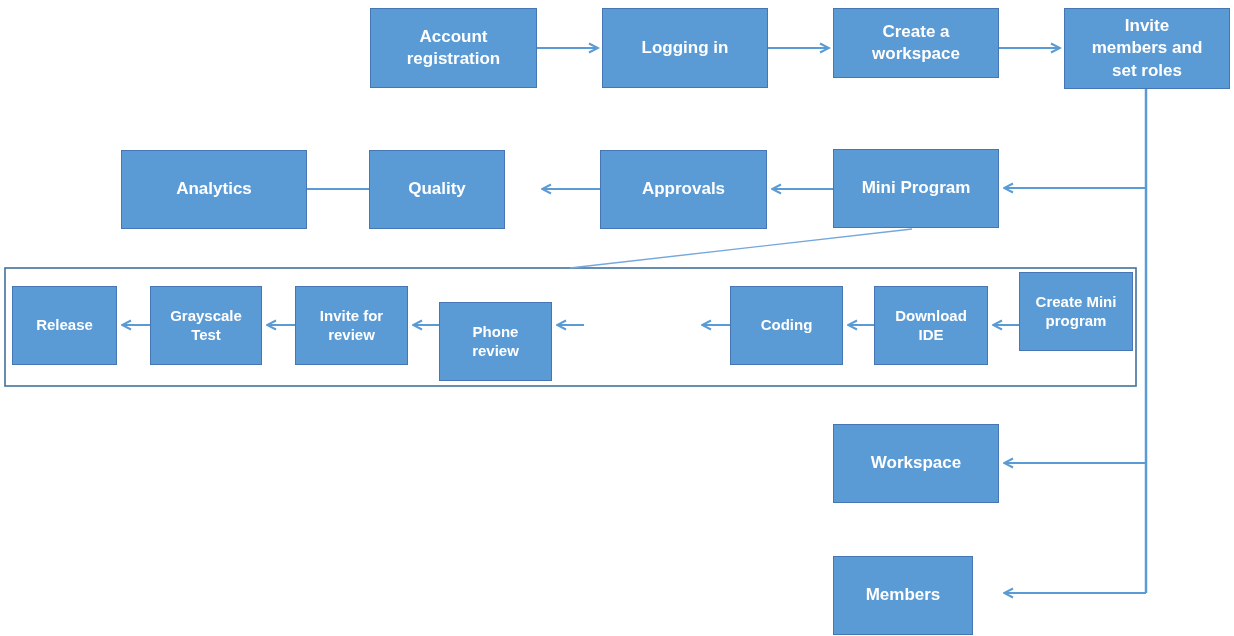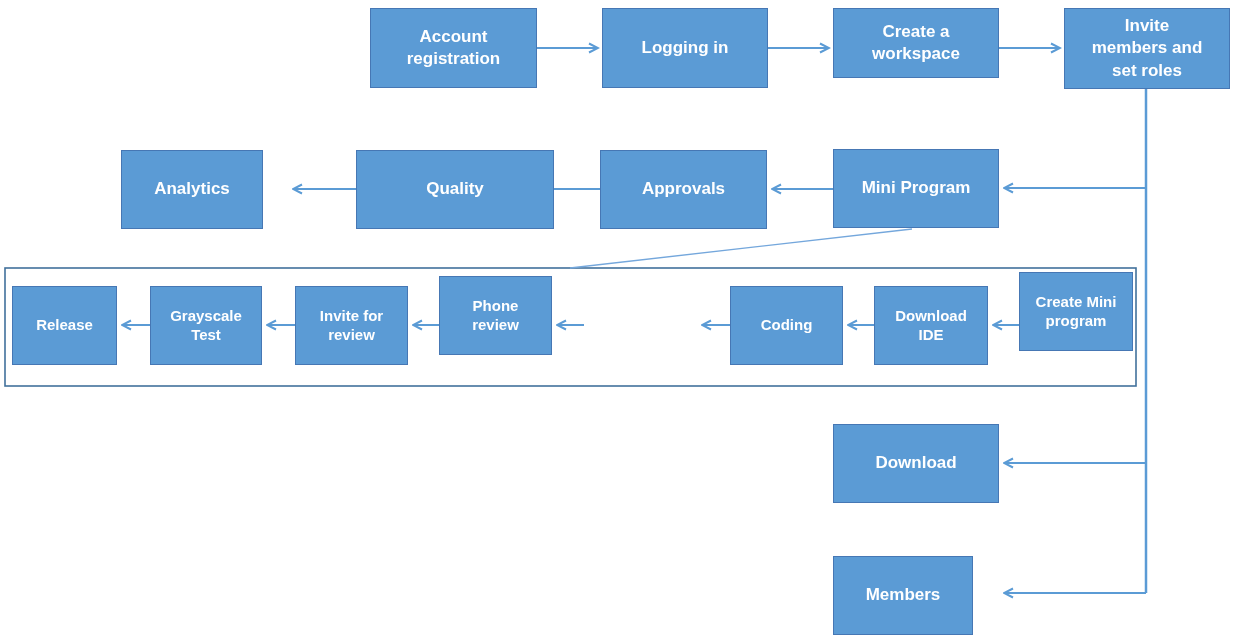--- a/index.html
+++ b/index.html
@@ -87,55 +87,55 @@
   <div class="node" style="left:602px;top:8px;width:166px;height:80px">
     <span>Logging in</span>
   </div>
   <div class="node" style="left:833px;top:8px;width:166px;height:70px">
     <span style="max-width:130px">Create a workspace</span>
   </div>
   <div class="node" style="left:1064px;top:8px;width:166px;height:81px">
     <span style="max-width:118px">Invite members and set roles</span>
   </div>
 
-  <div class="node" style="left:121px;top:150px;width:142px;height:79px">
+  <div class="node" style="left:121px;top:150px;width:186px;height:79px">
     <span>Analytics</span>
   </div>
-  <div class="node" style="left:356px;top:150px;width:198px;height:79px">
+  <div class="node" style="left:369px;top:150px;width:136px;height:79px">
     <span>Quality</span>
   </div>
   <div class="node" style="left:600px;top:150px;width:167px;height:79px">
     <span>Approvals</span>
   </div>
   <div class="node small" style="left:12px;top:286px;width:105px;height:79px">
     <span>Release</span>
   </div>
 
   <div class="node" style="left:833px;top:149px;width:166px;height:79px">
     <span>Mini Program</span>
   </div>
   <div class="node small" style="left:150px;top:286px;width:112px;height:79px">
     <span style="max-width:86px">Grayscale Test</span>
   </div>
   <div class="node small" style="left:295px;top:286px;width:113px;height:79px">
     <span style="max-width:88px">Invite for review</span>
   </div>
-  <div class="node small" style="left:439px;top:276px;width:113px;height:79px">
+  <div class="node small" style="left:439px;top:302px;width:113px;height:79px">
     <span style="max-width:70px">Phone review</span>
   </div>
   <div class="node small" style="left:730px;top:286px;width:113px;height:79px">
     <span>Coding</span>
   </div>
   <div class="node small" style="left:874px;top:286px;width:114px;height:79px">
     <span style="max-width:80px">Download IDE</span>
   </div>
   <div class="node small" style="left:1019px;top:272px;width:114px;height:79px">
     <span style="max-width:92px">Create Mini program</span>
   </div>
 
   <div class="node" style="left:833px;top:424px;width:166px;height:79px">
-    <span>Download</span>
+    <span>Workspace</span>
   </div>
   <div class="node" style="left:833px;top:556px;width:140px;height:79px">
     <span>Members</span>
   </div>
 
 </div>
 
 </body></html>

